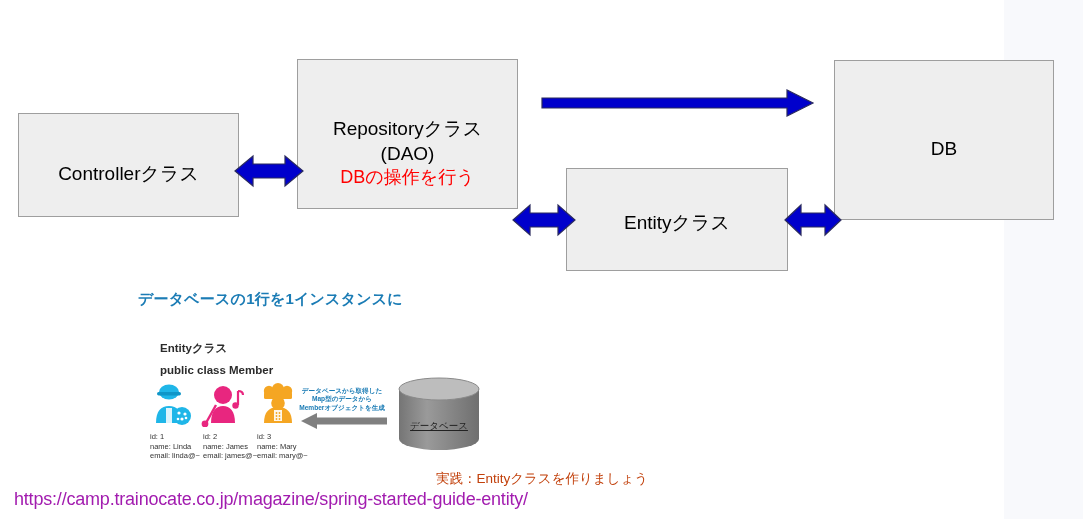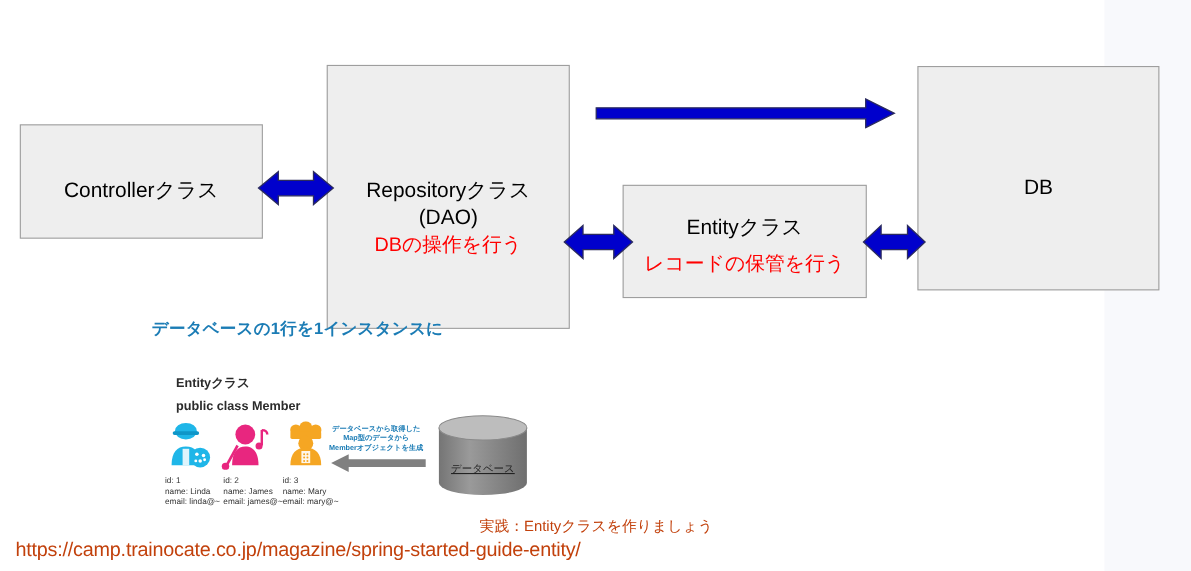--- a/index.html
+++ b/index.html
@@ -46,23 +46,23 @@
     margin-top: 16px;
   }
   .box .note {
     color: #ff0000;
     font-size: 18px;
     line-height: 22px;
     text-align: center;
   }
 
   #box-controller { left: 18px;  top: 113px; width: 221px; height: 104px; }
-  #box-repository { left: 297px; top: 59px;  width: 221px; height: 240px; }
+  #box-repository { left: 297px; top: 59px;  width: 221px; height: 150px; }
   #box-entity     { left: 566px; top: 168px; width: 222px; height: 103px; }
-  #box-db         { left: 834px; top: 60px;  width: 220px; height: 204px; }
+  #box-db         { left: 834px; top: 60px;  width: 220px; height: 160px; }
 
   #box-repository .title { margin-top: 36px; }
   #box-repository .note  { }
   #box-entity .title { margin-top: 6px; }
   #box-entity .note  { margin-top: 8px; }
 
   
   .arrow { position: absolute; }
   .arrow svg { display: block; }
 
@@ -131,21 +131,21 @@
     width: 1004px;
     text-align: center;
     font-size: 13.5px;
     color: #c2410c;
     padding-left: 40px;
   }
   .url {
     position: absolute;
     left: 14px; top: 489px;
     font-size: 18px;
-    color: #c2410c;
+    color: #a21caf;
     letter-spacing: -0.2px;
   }
 </style>
 </head>
 <body>
 
 <div id="canvas">
 
   <div class="right-strip"></div>
 
@@ -154,21 +154,20 @@
   </div>
 
   <div class="box" id="box-repository">
     <div class="title">Repositoryクラス
 (DAO)</div>
     <div class="note">DBの操作を行う</div>
   </div>
 
   <div class="box" id="box-entity">
     <div class="title">Entityクラス</div>
-    <div class="note">レコードの保管を行う</div>
   </div>
 
   <div class="box" id="box-db">
     <div class="title">DB</div>
   </div>
 
   <div class="arrow" style="left:233px; top:152px;">
     <svg width="72" height="38" viewBox="0 0 72 38">
       <polygon points="2,19 20,4 20,12 52,12 52,4 70,19 52,34 52,26 20,26 20,34" fill="#0000cc" stroke="#2b2b5e" stroke-width="1.2"></polygon>
     </svg>

